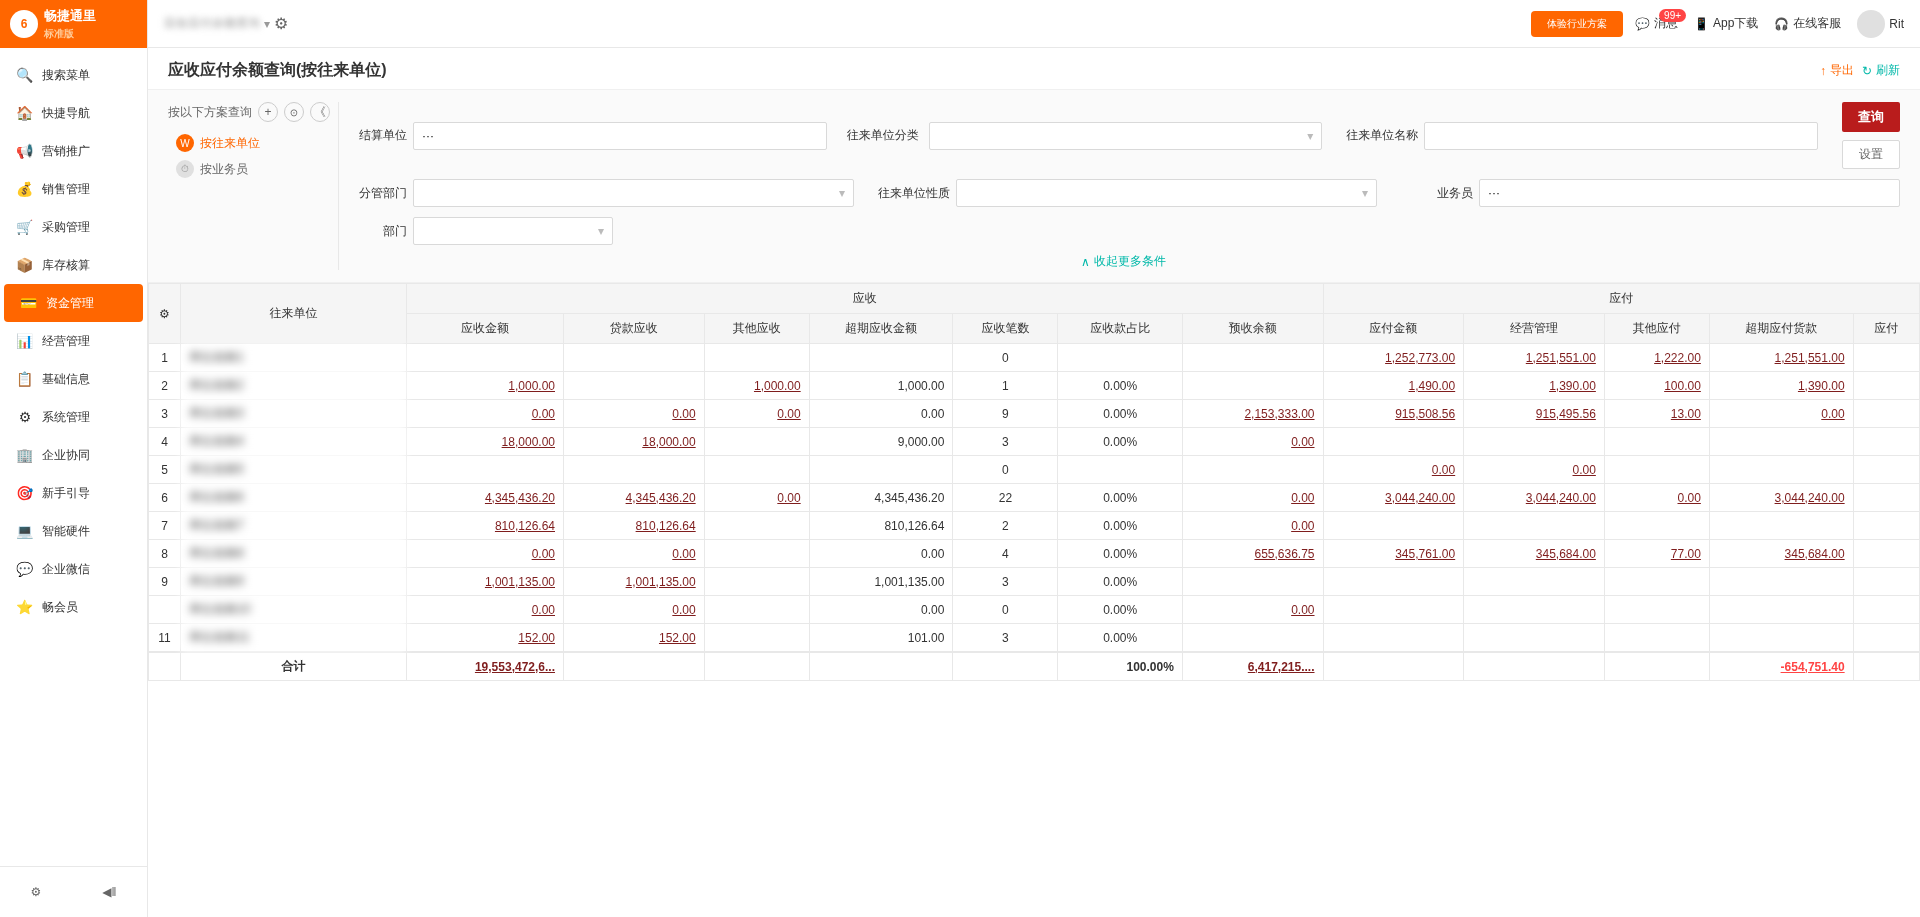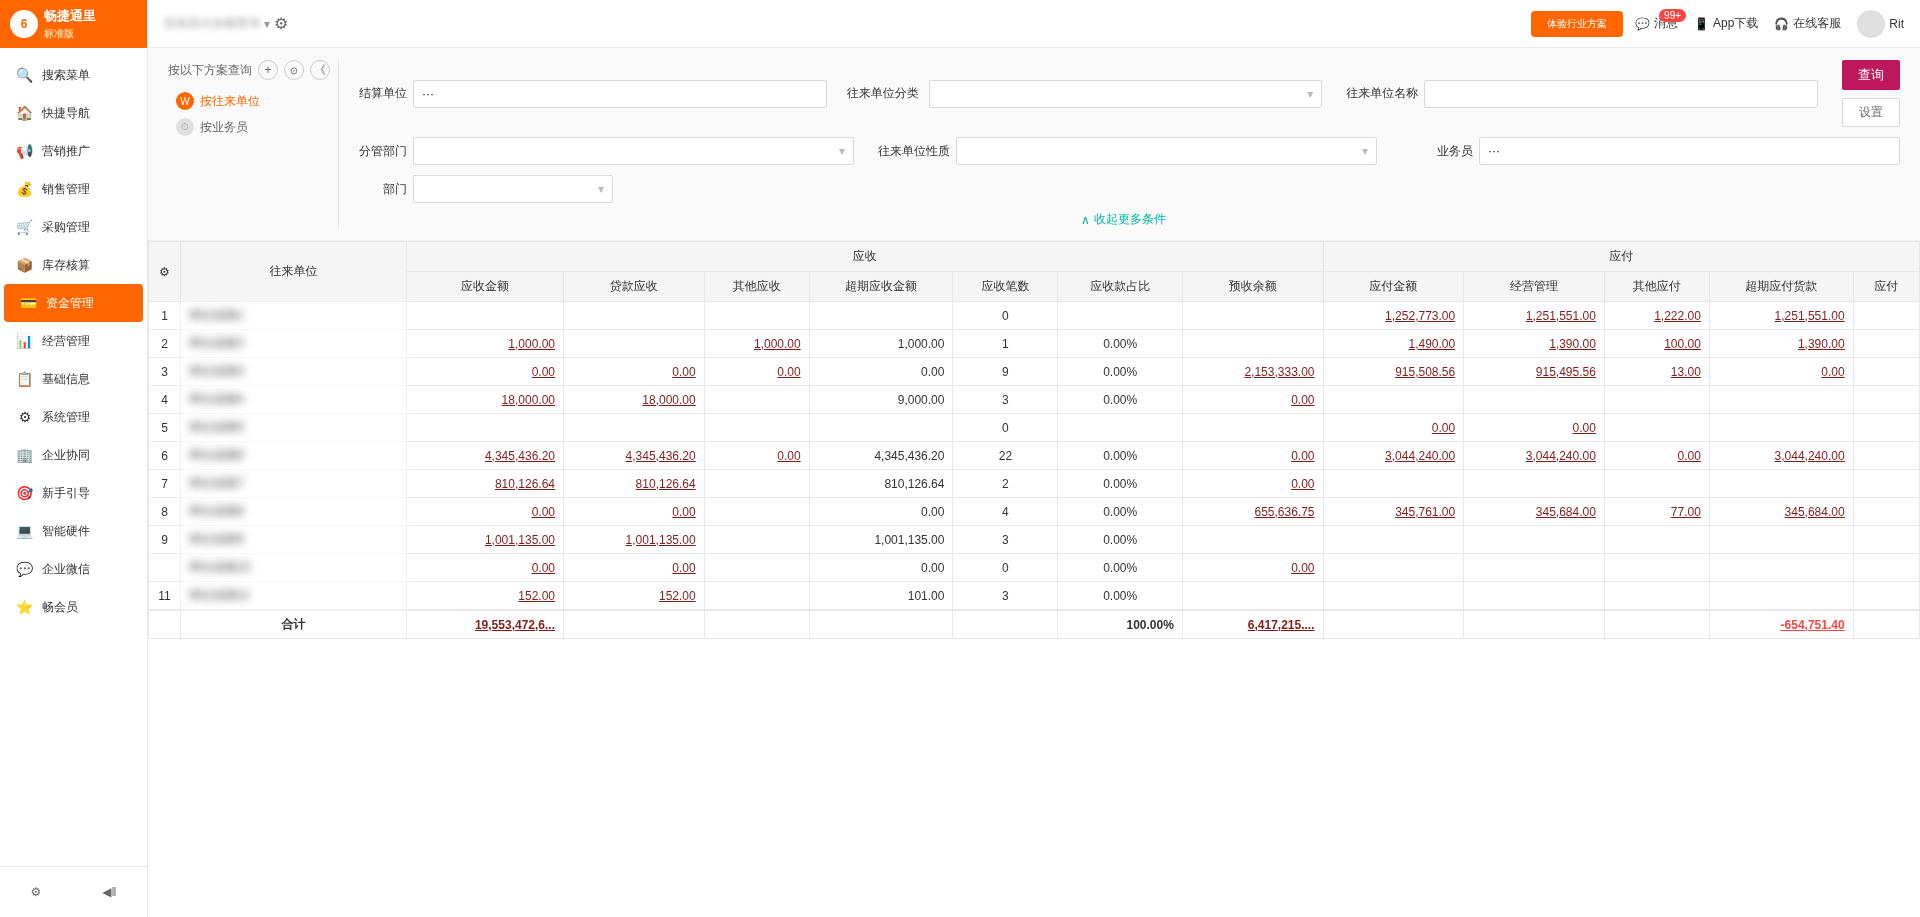--- a/index.html
+++ b/index.html
@@ -79,21 +79,21 @@
     .page-actions { display: flex; gap: 8px; }
     .btn-export { display: flex; align-items: center; gap: 4px; color: #ff6600; cursor: pointer; font-size: 12px; }
     .btn-refresh { display: flex; align-items: center; gap: 4px; color: #00b8a9; cursor: pointer; font-size: 12px; }
 
     
     .filter-area { padding: 12px 20px; border-bottom: 1px solid #f0f0f0; background: #fafafa; }
     .filter-add-btn { width: 20px; height: 20px; border: 1px solid #ccc; border-radius: 50%; display: flex; align-items: center; justify-content: center; cursor: pointer; color: #666; }
     .collapse-btn { display: flex; align-items: center; gap: 4px; color: #00b8a9; cursor: pointer; font-size: 12px; margin-top: 8px; justify-content: center; }
 
     
-    .btn-query { background: #be185d; color: #fff; padding: 6px 3px; border: none; border-radius: 2px; cursor: pointer; font-size: 13px; }
+    .btn-query { background: #b91c1c; color: #fff; padding: 6px 3px; border: none; border-radius: 2px; cursor: pointer; font-size: 13px; font-weight: bold; }
     .btn-settings { background: #fff; color: #666; padding: 5px 16px; border: 1px solid #d9d9d9; border-radius: 2px; cursor: pointer; font-size: 12px; margin-top: 4px; }
 
     
     .table-container { flex: 1; overflow: auto; padding: 0 0 0 0; }
     .data-table { width: 100%; border-collapse: collapse; font-size: 12px; }
     .data-table th {
       background: #f5f5f5; border: 1px solid #e8e8e8;
       padding: 6px 8px; text-align: center; color: #333; font-weight: normal;
       white-space: nowrap; position: sticky; top: 0; z-index: 10;
     }
@@ -228,20 +228,33 @@
       <span>Rit</span>
     </div>
   </div>
 </div>
 
 <div class="main-content">
 
 
   <div class="page-content">
 
+    <div class="page-title-bar">
+      <div class="page-title">应收应付余额查询(按往来单位)</div>
+      <div class="page-actions">
+        <div class="btn-export">
+          <span>↑</span>
+          <span>导出</span>
+        </div>
+        <div class="btn-refresh">
+          <span>↻</span>
+          <span>刷新</span>
+        </div>
+      </div>
+    </div>
 
     <div class="filter-area">
       <div class="filter-content">
 
         <div style="display:flex; align-items:flex-start; gap:8px; margin-right:8px; padding-right:8px; border-right:1px solid #e8e8e8; min-width:160px;">
           <div>
             <div style="display:flex; align-items:center; gap:6px; margin-bottom:8px;">
               <span style="color:#666; font-size:12px;">按以下方案查询</span>
               <div class="filter-add-btn">+</div>
               <div class="filter-add-btn" style="font-size:10px;">⊙</div>

